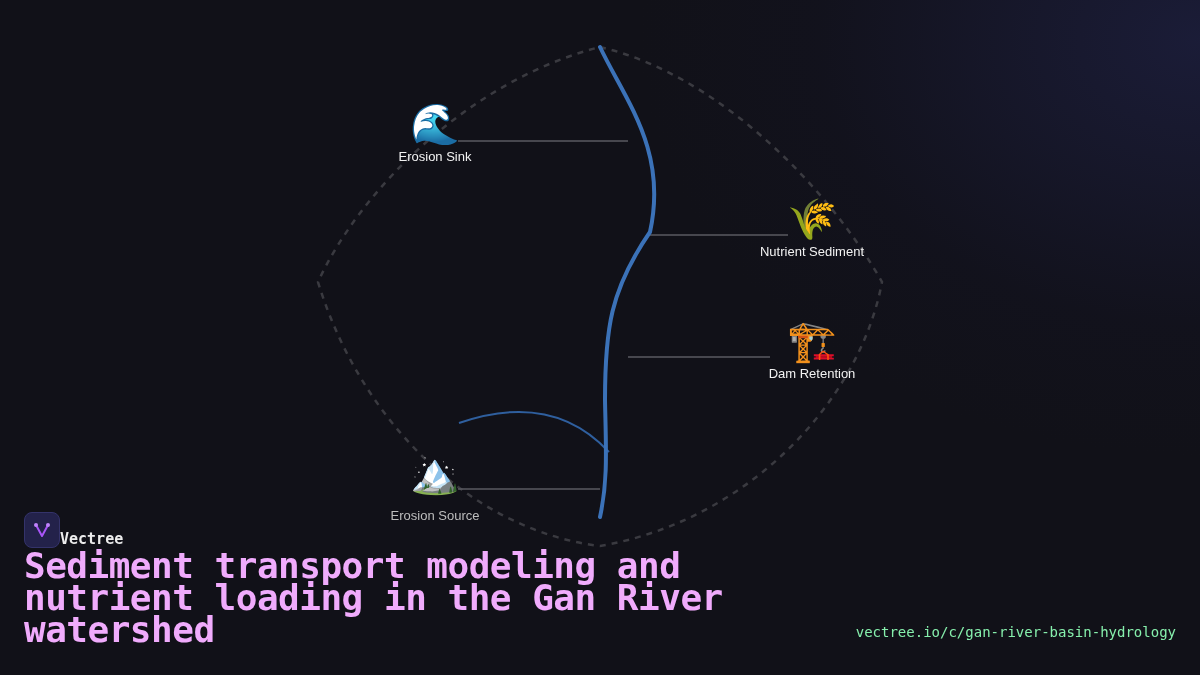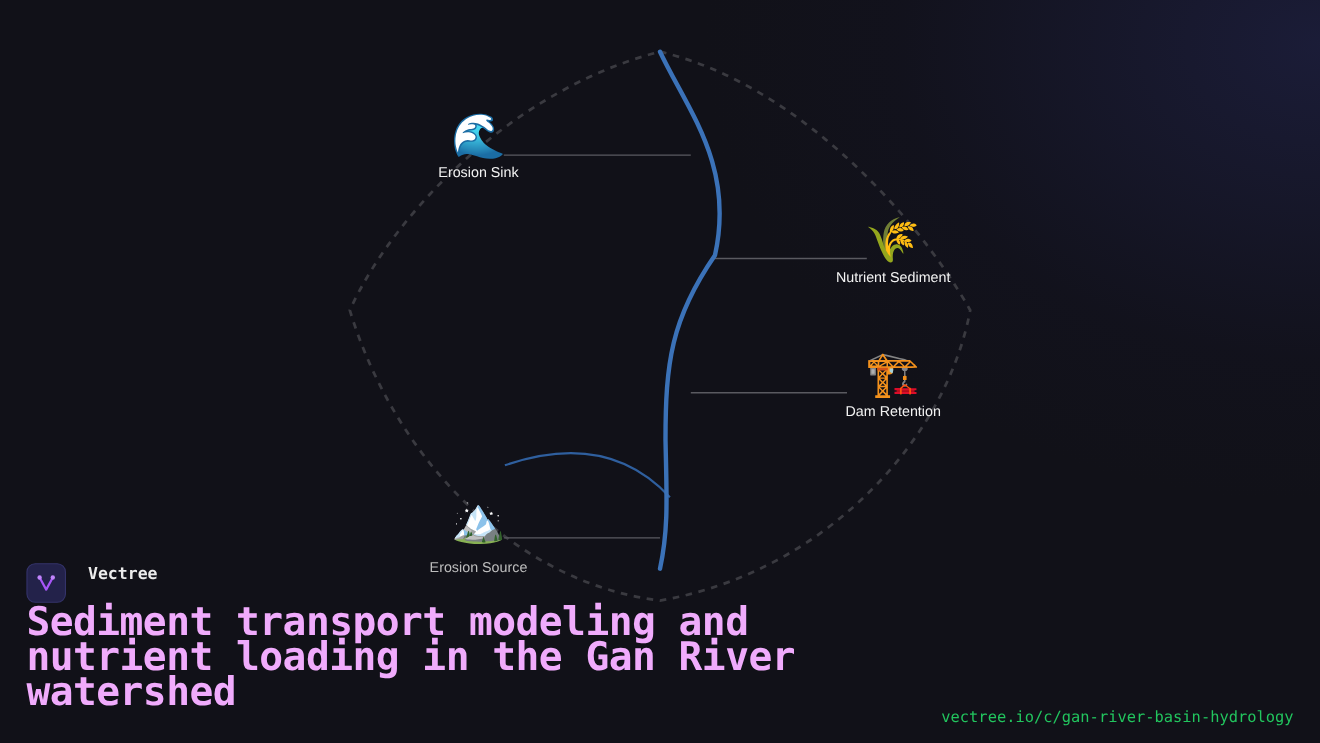--- a/index.html
+++ b/index.html
@@ -12,34 +12,34 @@
     position:absolute; inset:0;
     background:
       radial-gradient(ellipse 700px 520px at 1200px 40px, rgba(30,32,66,0.75), rgba(20,20,38,0.3) 55%, rgba(17,17,24,0) 80%);
     pointer-events:none;
   }
   svg.diagram { position:absolute; left:0; top:0; }
   .node { position:absolute; text-align:center; transform:translateX(-50%); }
   .node .emoji { font-size:40px; line-height:46px; display:block; }
   .node .label { font-size:13px; color:#f2f2f2; white-space:nowrap; display:block; margin-top:2px; }
   .node.dim .label { color:#bdbdbd;margin-top:12px; }
-  .brand { position:absolute; left:24px; top:512px; display:flex; align-items:flex-start; gap:20px; }
+  .brand { position:absolute; left:24px; top:512px; display:flex; align-items:flex-end; gap:0; }
   .brand .logo {
     width:34px; height:34px; border-radius:8px; background:#23224a;
     border:1px solid #34336a; display:flex; align-items:center; justify-content:center;
   }
   .brand .name { font-family:"DejaVu Sans Mono", monospace; font-weight:bold; font-size:15px; color:#ececec; }
   .title {
     position:absolute; left:24px; top:550px; width:800px;
     font-family:"DejaVu Sans Mono", monospace; font-weight:bold;
     font-size:36px; line-height:32px; color:#f0abfc; letter-spacing:-0.5px;
   }
   .url {
-    position:absolute; right:24px; top:644px;
-    font-family:"DejaVu Sans Mono", monospace; font-size:14px; color:#22c55e;
+    position:absolute; right:24px; top:624px;
+    font-family:"DejaVu Sans Mono", monospace; font-size:14px; color:#86efac;
   }
 </style>
 </head>
 <body>
 
 <div class="bg-glow"></div>
 
 <svg class="diagram" width="1200" height="675">
 
   <path d="M600,47 C720,75 830,190 882,282 C860,400 750,520 600,546 C470,530 360,420 318,282 C360,190 470,80 600,47 Z" fill="none" stroke="#3a3a40" stroke-width="2.5" stroke-dasharray="6 6"></path>

